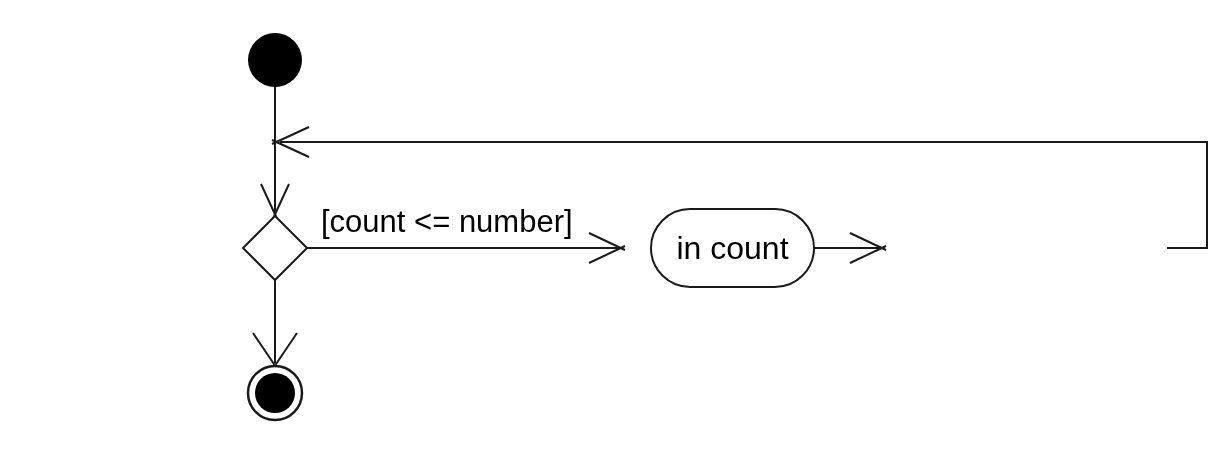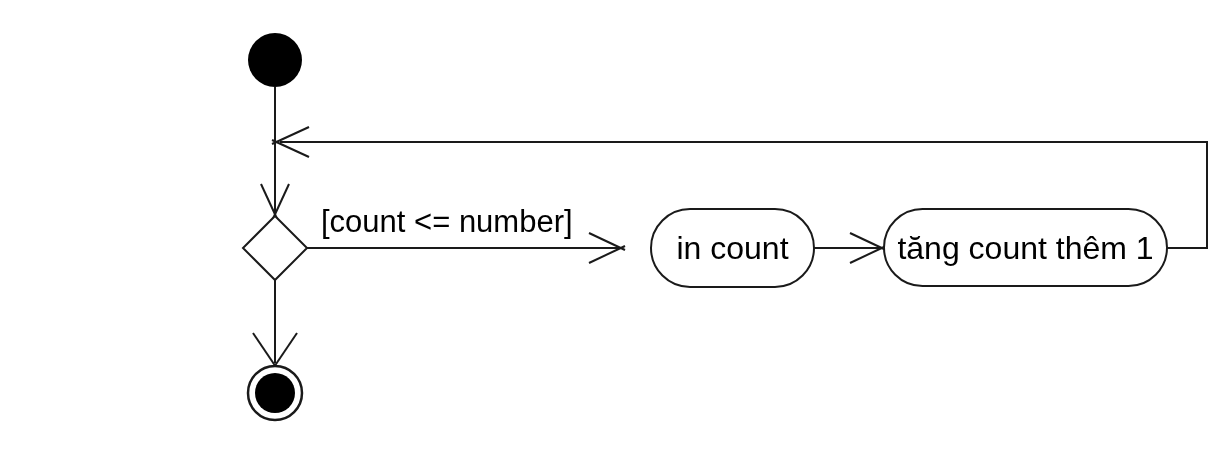--- a/index.html
+++ b/index.html
@@ -107,20 +107,17 @@
     </g>
 
     <circle cx="275" cy="393" r="27" fill="#ffffff" stroke-width="2.5"></circle>
     <circle cx="275" cy="393" r="20" fill="#000000" stroke="none"></circle>
   </svg>
 
   <div class="action-node" id="action-print">
     <span>in count</span>
   </div>
 
-  <div class="action-node" id="action-increment">
-    <span>tăng count thêm 1</span>
-  </div>
 
   <div class="guard-label" id="guard-loop">[count &lt;= number]</div>
 
 
 </div>
 
 </body></html>

